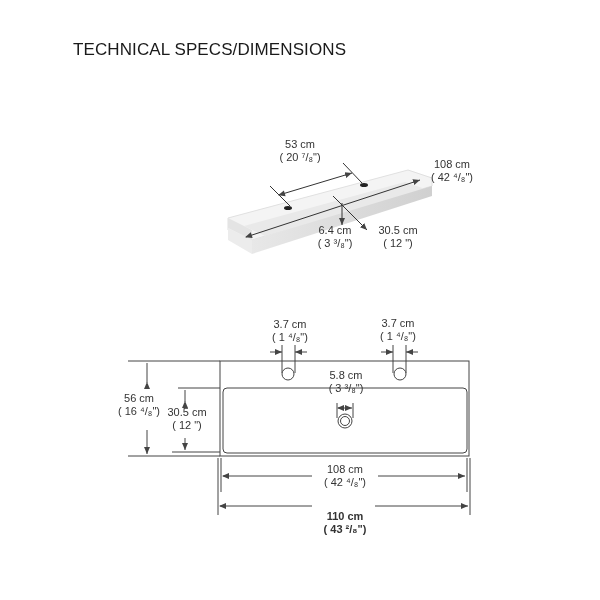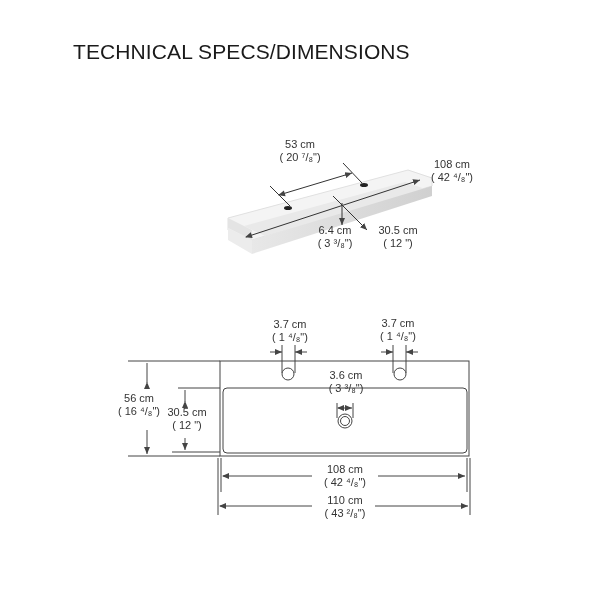--- a/index.html
+++ b/index.html
@@ -1,17 +1,17 @@
 <!DOCTYPE html>
 <html><head>
 <meta charset="utf-8">
 <style>
   html, body { margin: 0; padding: 0; background: #ffffff; }
   body { width: 600px; height: 600px; position: relative; overflow: hidden; font-family: "Liberation Sans", sans-serif; color: #222; }
-  .title { position: absolute; left: 73px; top: 40px; font-size: 21px; letter-spacing: 0.1px; color: #1a1a1a; }
+  .title { position: absolute; left: 73px; top: 40px; font-size: 17px; letter-spacing: 0.1px; color: #1a1a1a; }
   svg { position: absolute; left: 0; top: 0; }
   .lbl { position: absolute; font-size: 11px; color: #333; text-align: center; line-height: 13px; white-space: nowrap; }
 </style>
 </head>
 <body>
 
 <div class="title">TECHNICAL SPECS/DIMENSIONS</div>
 
 <svg width="600" height="600" viewBox="0 0 600 600">
   <defs>
@@ -108,31 +108,31 @@
 
 <div class="lbl" style="left:262px;top:318px;width:56px;">
   <div>3.7 cm</div>
     <div>( 1 ⁴/₈")</div>
 </div>
 <div class="lbl" style="left:370px;top:317px;width:56px;">
   <div>3.7 cm</div>
     <div>( 1 ⁴/₈")</div>
 </div>
 <div class="lbl" style="left:318px;top:369px;width:56px;">
-  <div>3.6 cm</div>
+  <div>5.8 cm</div>
     <div>( 3 ³/₈")</div>
 </div>
 <div class="lbl" style="left:110px;top:392px;width:58px;">
   <div>56 cm</div>
     <div>( 16 ⁴/₈")</div>
 </div>
 <div class="lbl" style="left:162px;top:406px;width:50px;">
   <div>30.5 cm</div>
     <div>( 12 ")</div>
 </div>
 <div class="lbl" style="left:315px;top:463px;width:60px;">
   <div>108 cm</div>
     <div>( 42 ⁴/₈")</div>
 </div>
-<div class="lbl" style="left:315px;top:494px;width:60px;">
+<div class="lbl" style="left:315px;top:510px;width:60px;font-weight:bold;">
   <div>110 cm</div>
     <div>( 43 ²/₈")</div>
 </div>
 
 </body></html>

